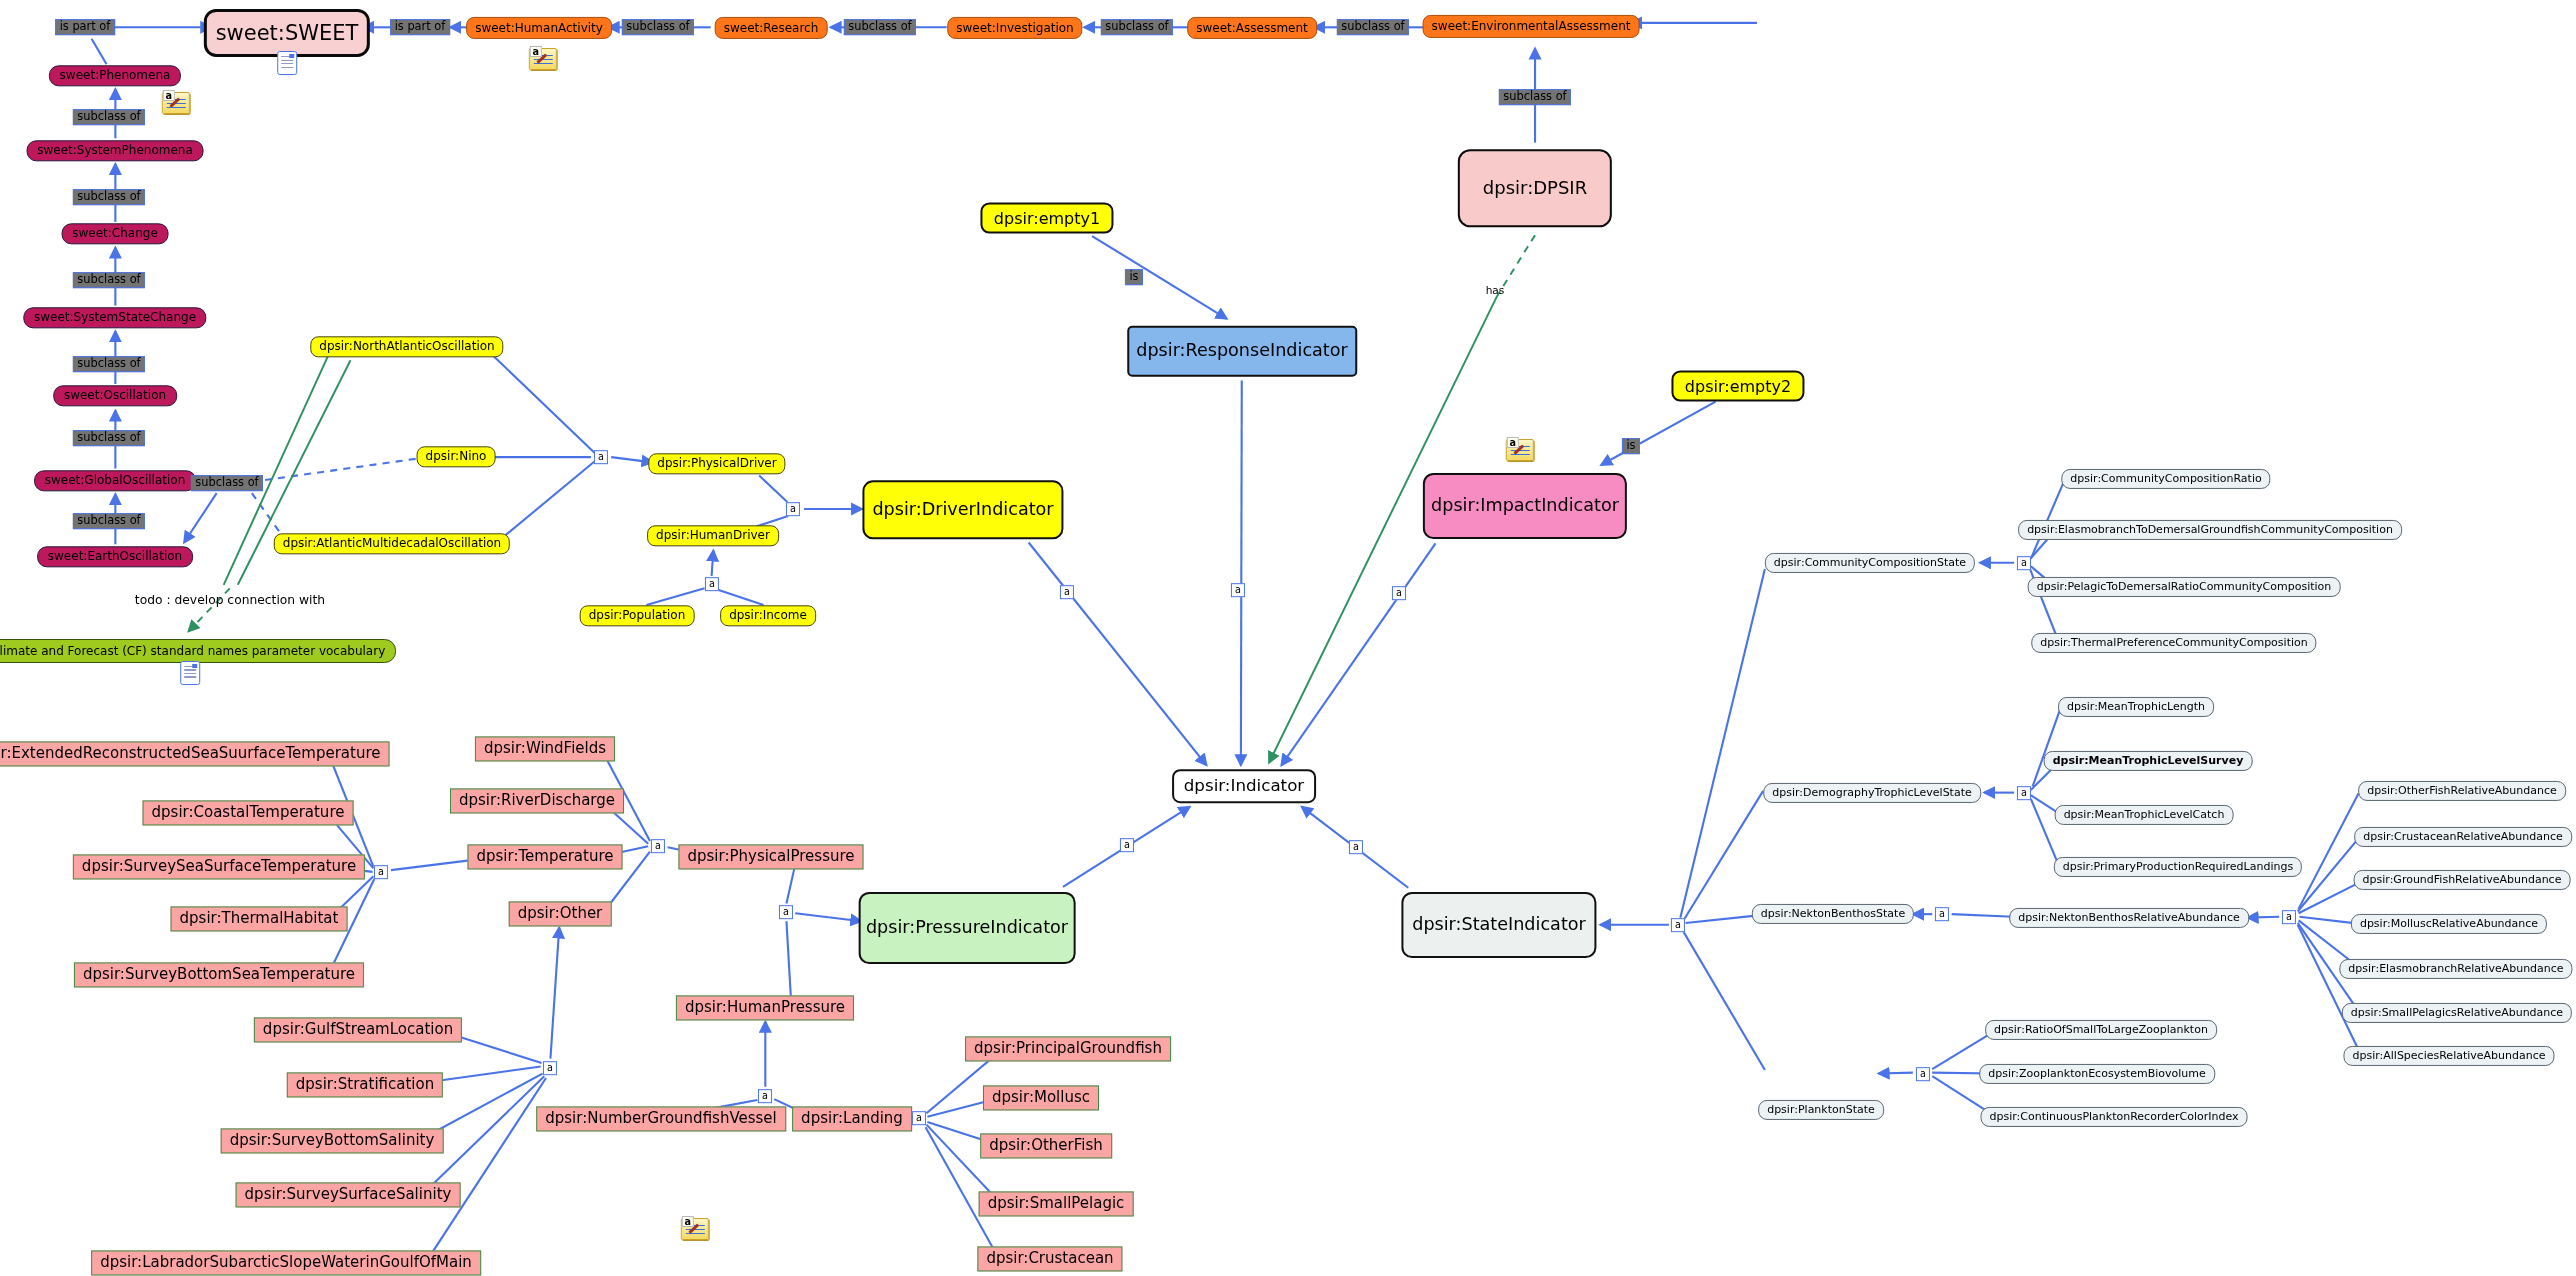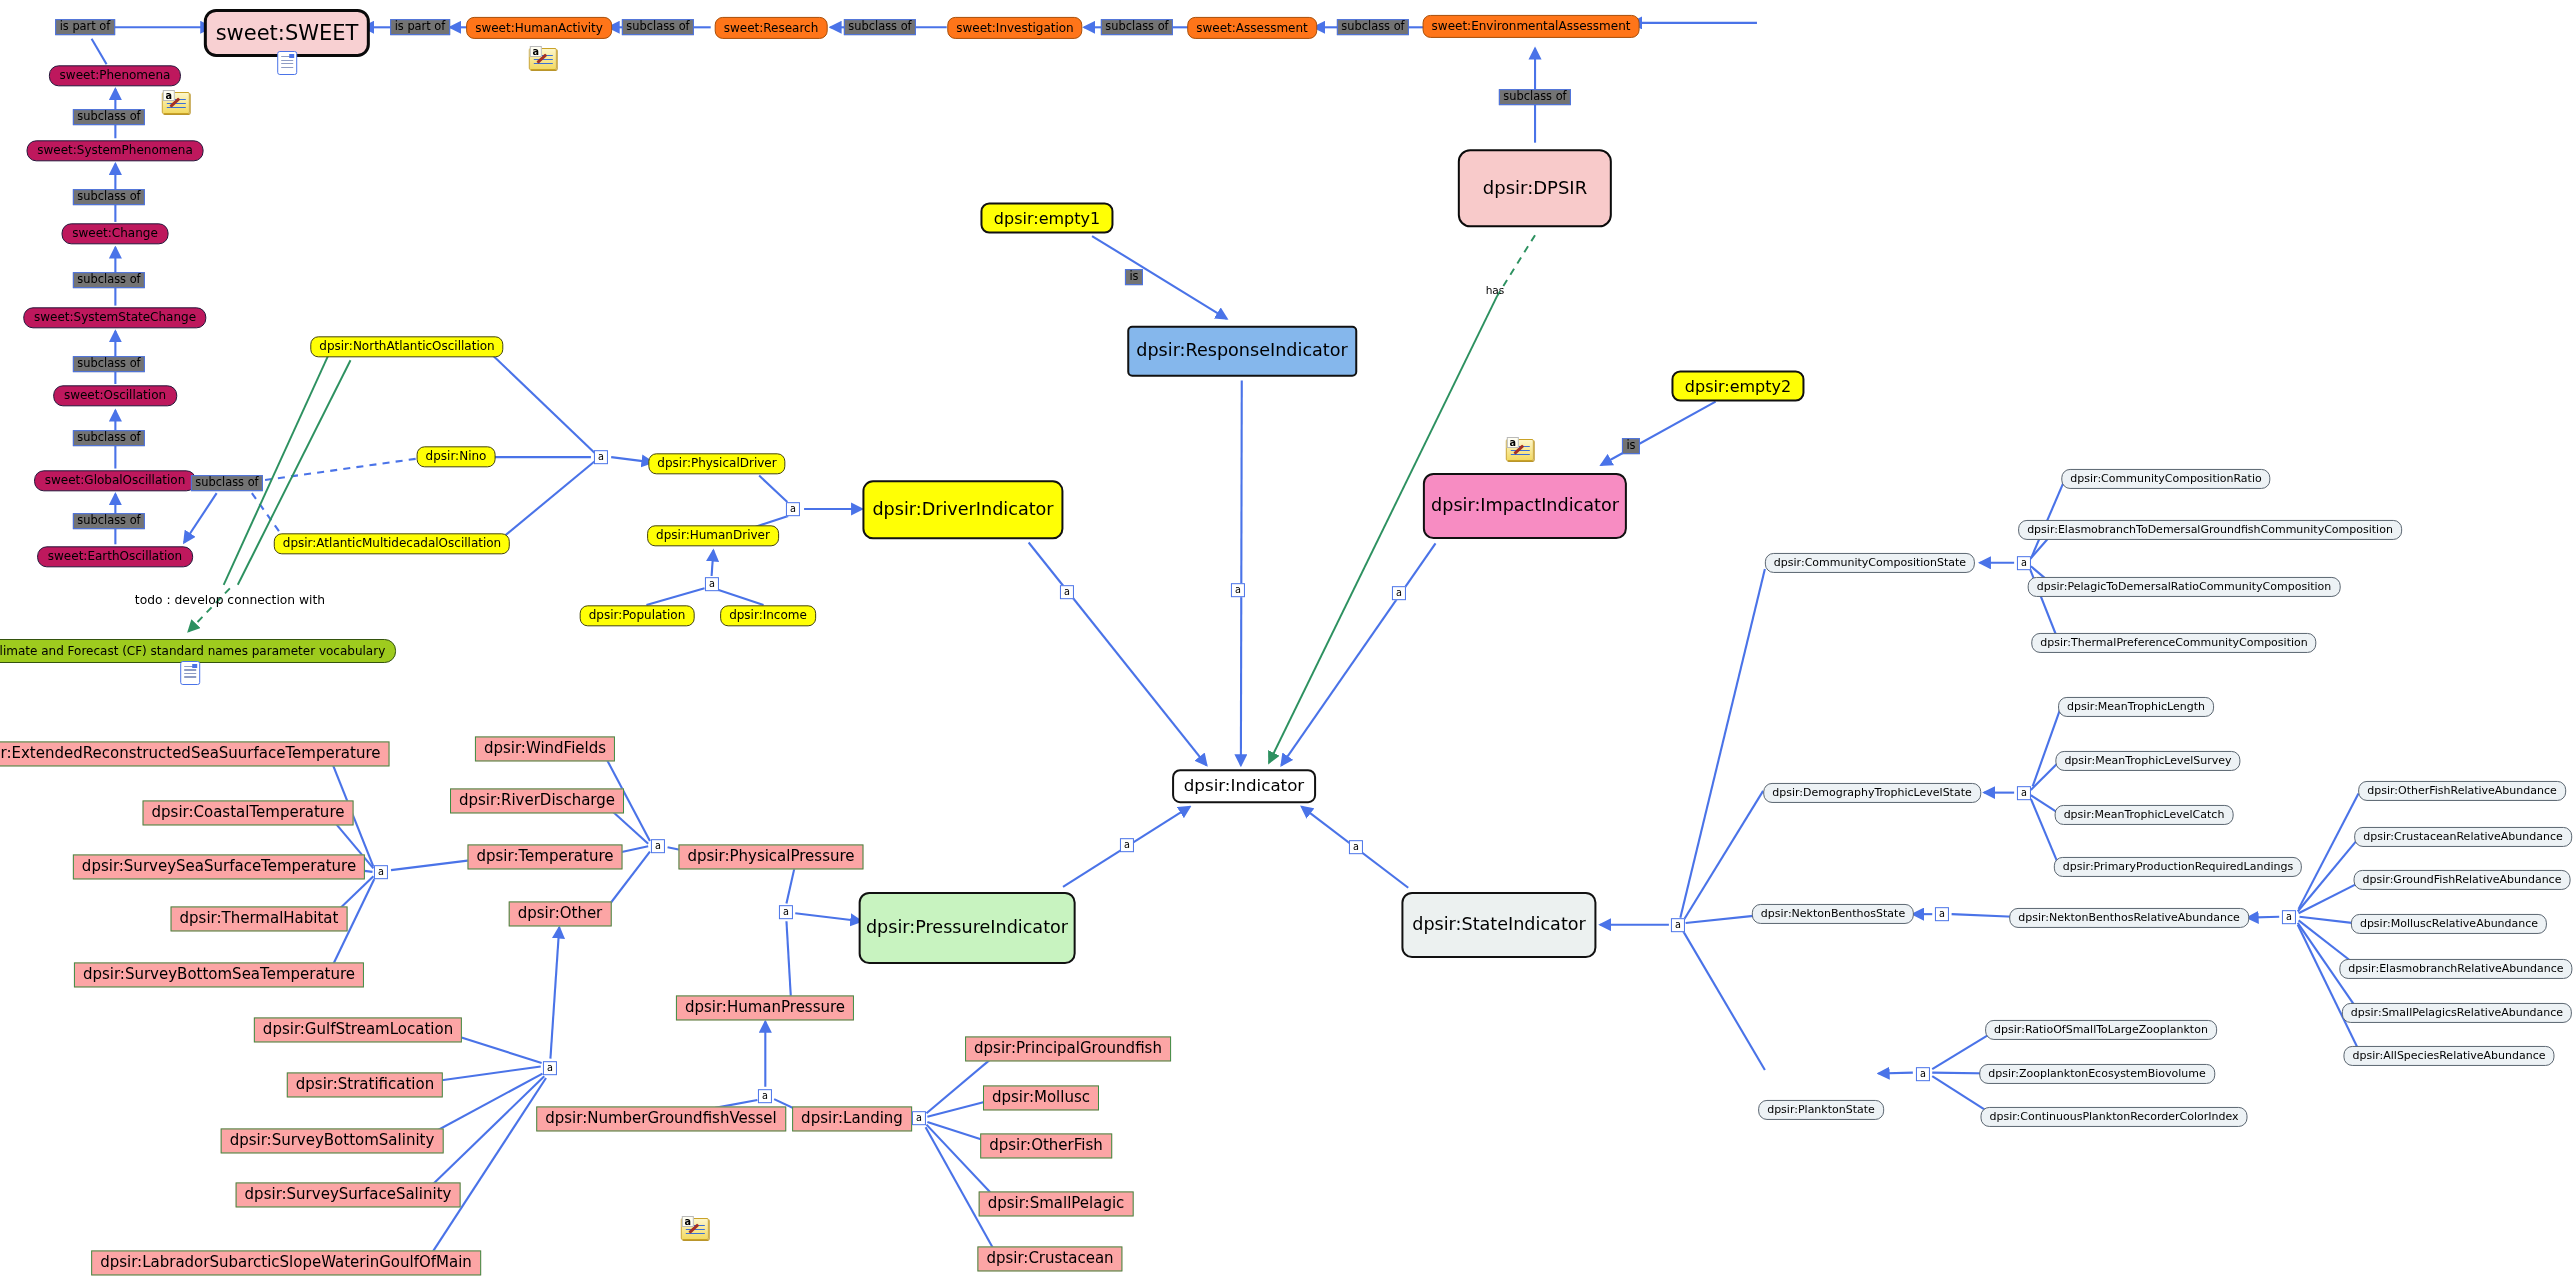--- a/index.html
+++ b/index.html
@@ -213,21 +213,21 @@
       <div class="node t-greenS" style="left: 1056px; top: 1204px;">dpsir:SmallPelagic</div>
       <div class="node t-greenS" style="left: 1050px; top: 1259px;">dpsir:Crustacean</div>
       <div class="node t-olive" style="left: 181px; top: 651px;">cf:Climate and Forecast (CF) standard names parameter vocabulary</div>
       <div class="node t-grayS" style="left: 1870px; top: 563px;">dpsir:CommunityCompositionState</div>
       <div class="node t-grayS" style="left: 2166px; top: 479px;">dpsir:CommunityCompositionRatio</div>
       <div class="node t-grayS" style="left: 2210px; top: 530px;">dpsir:ElasmobranchToDemersalGroundfishCommunityComposition</div>
       <div class="node t-grayS" style="left: 2184px; top: 587px;">dpsir:PelagicToDemersalRatioCommunityComposition</div>
       <div class="node t-grayS" style="left: 2174px; top: 643px;">dpsir:ThermalPreferenceCommunityComposition</div>
       <div class="node t-grayS" style="left: 1872px; top: 793px;">dpsir:DemographyTrophicLevelState</div>
       <div class="node t-grayS" style="left: 2136px; top: 707px;">dpsir:MeanTrophicLength</div>
-      <div class="node t-grayS" style="left: 2148px; top: 761px;">dpsir:MeanTrophicLevelSurvey</div>
+      <div class="node t-grayS" style="left: 2148px; top: 761px; font-weight: bold;">dpsir:MeanTrophicLevelSurvey</div>
       <div class="node t-grayS" style="left: 2144px; top: 815px;">dpsir:MeanTrophicLevelCatch</div>
       <div class="node t-grayS" style="left: 2178px; top: 867px;">dpsir:PrimaryProductionRequiredLandings</div>
       <div class="node t-grayS" style="left: 1833px; top: 914px;">dpsir:NektonBenthosState</div>
       <div class="node t-grayS" style="left: 2129px; top: 918px;">dpsir:NektonBenthosRelativeAbundance</div>
       <div class="node t-grayS" style="left: 2462px; top: 791px;">dpsir:OtherFishRelativeAbundance</div>
       <div class="node t-grayS" style="left: 2463px; top: 837px;">dpsir:CrustaceanRelativeAbundance</div>
       <div class="node t-grayS" style="left: 2462px; top: 880px;">dpsir:GroundFishRelativeAbundance</div>
       <div class="node t-grayS" style="left: 2449px; top: 924px;">dpsir:MolluscRelativeAbundance</div>
       <div class="node t-grayS" style="left: 2456px; top: 969px;">dpsir:ElasmobranchRelativeAbundance</div>
       <div class="node t-grayS" style="left: 2457px; top: 1013px;">dpsir:SmallPelagicsRelativeAbundance</div>

